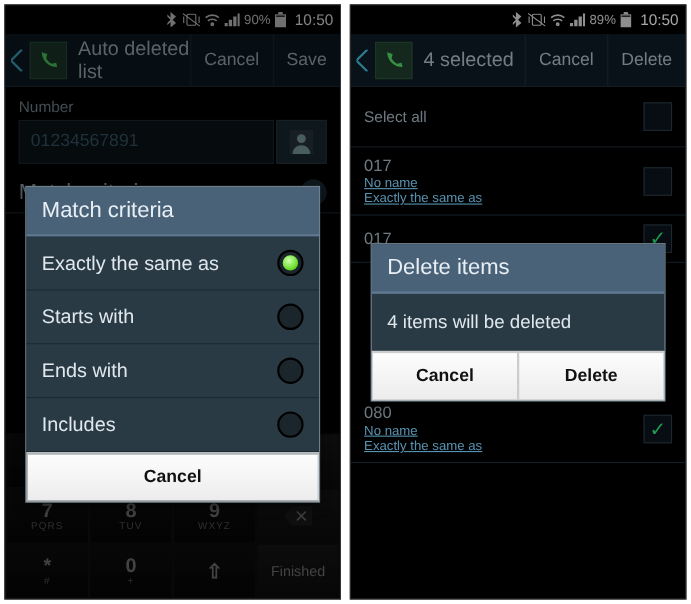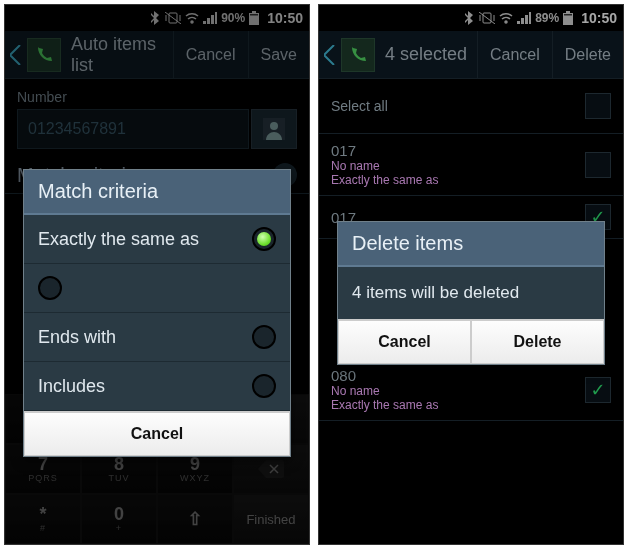--- a/index.html
+++ b/index.html
@@ -25,21 +25,20 @@
   .statusbar {
     height: 26px;
     background: #000;
     color: #ccc;
     display: flex;
     justify-content: flex-end;
     align-items: center;
     gap: 4px;
     padding: 0 6px;
     font-size: 12px;
-    font-weight: bold;
   }
   .statusbar .sb-item { display: inline-flex; align-items: center; }
   .statusbar .clock { font-size: 14px; margin-left: 4px; color: #eee; }
   
   .actionbar {
     height: 48px;
     background: #0d1a24;
     display: flex;
     align-items: center;
     border-bottom: 1px solid #1d2c36;
@@ -217,21 +216,21 @@
   .list-item {
     padding: 8px 12px;
     border-bottom: 1px solid #1d2c36;
     display: flex;
     align-items: center;
     justify-content: space-between;
     color: #8aa;
   }
   .list-item .lines { flex:1; }
   .list-item .num { font-size: 15px; color: #a0b0ba; }
-  .list-item .meta { font-size: 12px; color: #f0abfc; }
+  .list-item .meta { font-size: 12px; color: #7dd3fc; text-decoration: underline; }
   .chk {
     width: 26px;
     height: 26px;
     border: 1px solid #2a3a44;
     background: #0b141a;
     display: flex;
     align-items: center;
     justify-content: center;
     color: #2fdf6f;
     font-size: 18px;
@@ -289,21 +288,21 @@
     <div class="back">
       <svg width="12" height="20" viewBox="0 0 12 20">
           <path d="M10 0L0 10l10 10" fill="none" stroke="#3fb0cc" stroke-width="2"></path>
         </svg>
     </div>
     <div class="app-icon">
       <svg width="20" height="20" viewBox="0 0 20 20">
           <path d="M4 2c0 8 6 14 14 14l-1-4-4 1c-2-1-4-3-5-5l1-4-4-1z" fill="#4fcf5f"></path>
         </svg>
     </div>
-    <div class="title">Auto items list</div>
+    <div class="title">Auto deleted list</div>
     <div class="btn">Cancel</div>
     <div class="btn">Save</div>
   </div>
 
   <div class="content">
     <div class="label">Number</div>
     <div class="input-row">
       <div class="number-input">01234567891</div>
       <div class="contact-btn">
         <svg width="22" height="22" viewBox="0 0 22 22">
@@ -371,20 +370,21 @@
 
   <div class="dialog-backdrop"></div>
   <div class="dialog match">
     <div class="dialog-title">Match criteria</div>
     <div class="dialog-body">
       <div class="radio-row">
         <span>Exactly the same as</span>
         <span class="radio checked"></span>
       </div>
       <div class="radio-row">
+        <span>Starts with</span>
         <span class="radio"></span>
       </div>
       <div class="radio-row">
         <span>Ends with</span>
         <span class="radio"></span>
       </div>
       <div class="radio-row">
         <span>Includes</span>
         <span class="radio"></span>
       </div>

